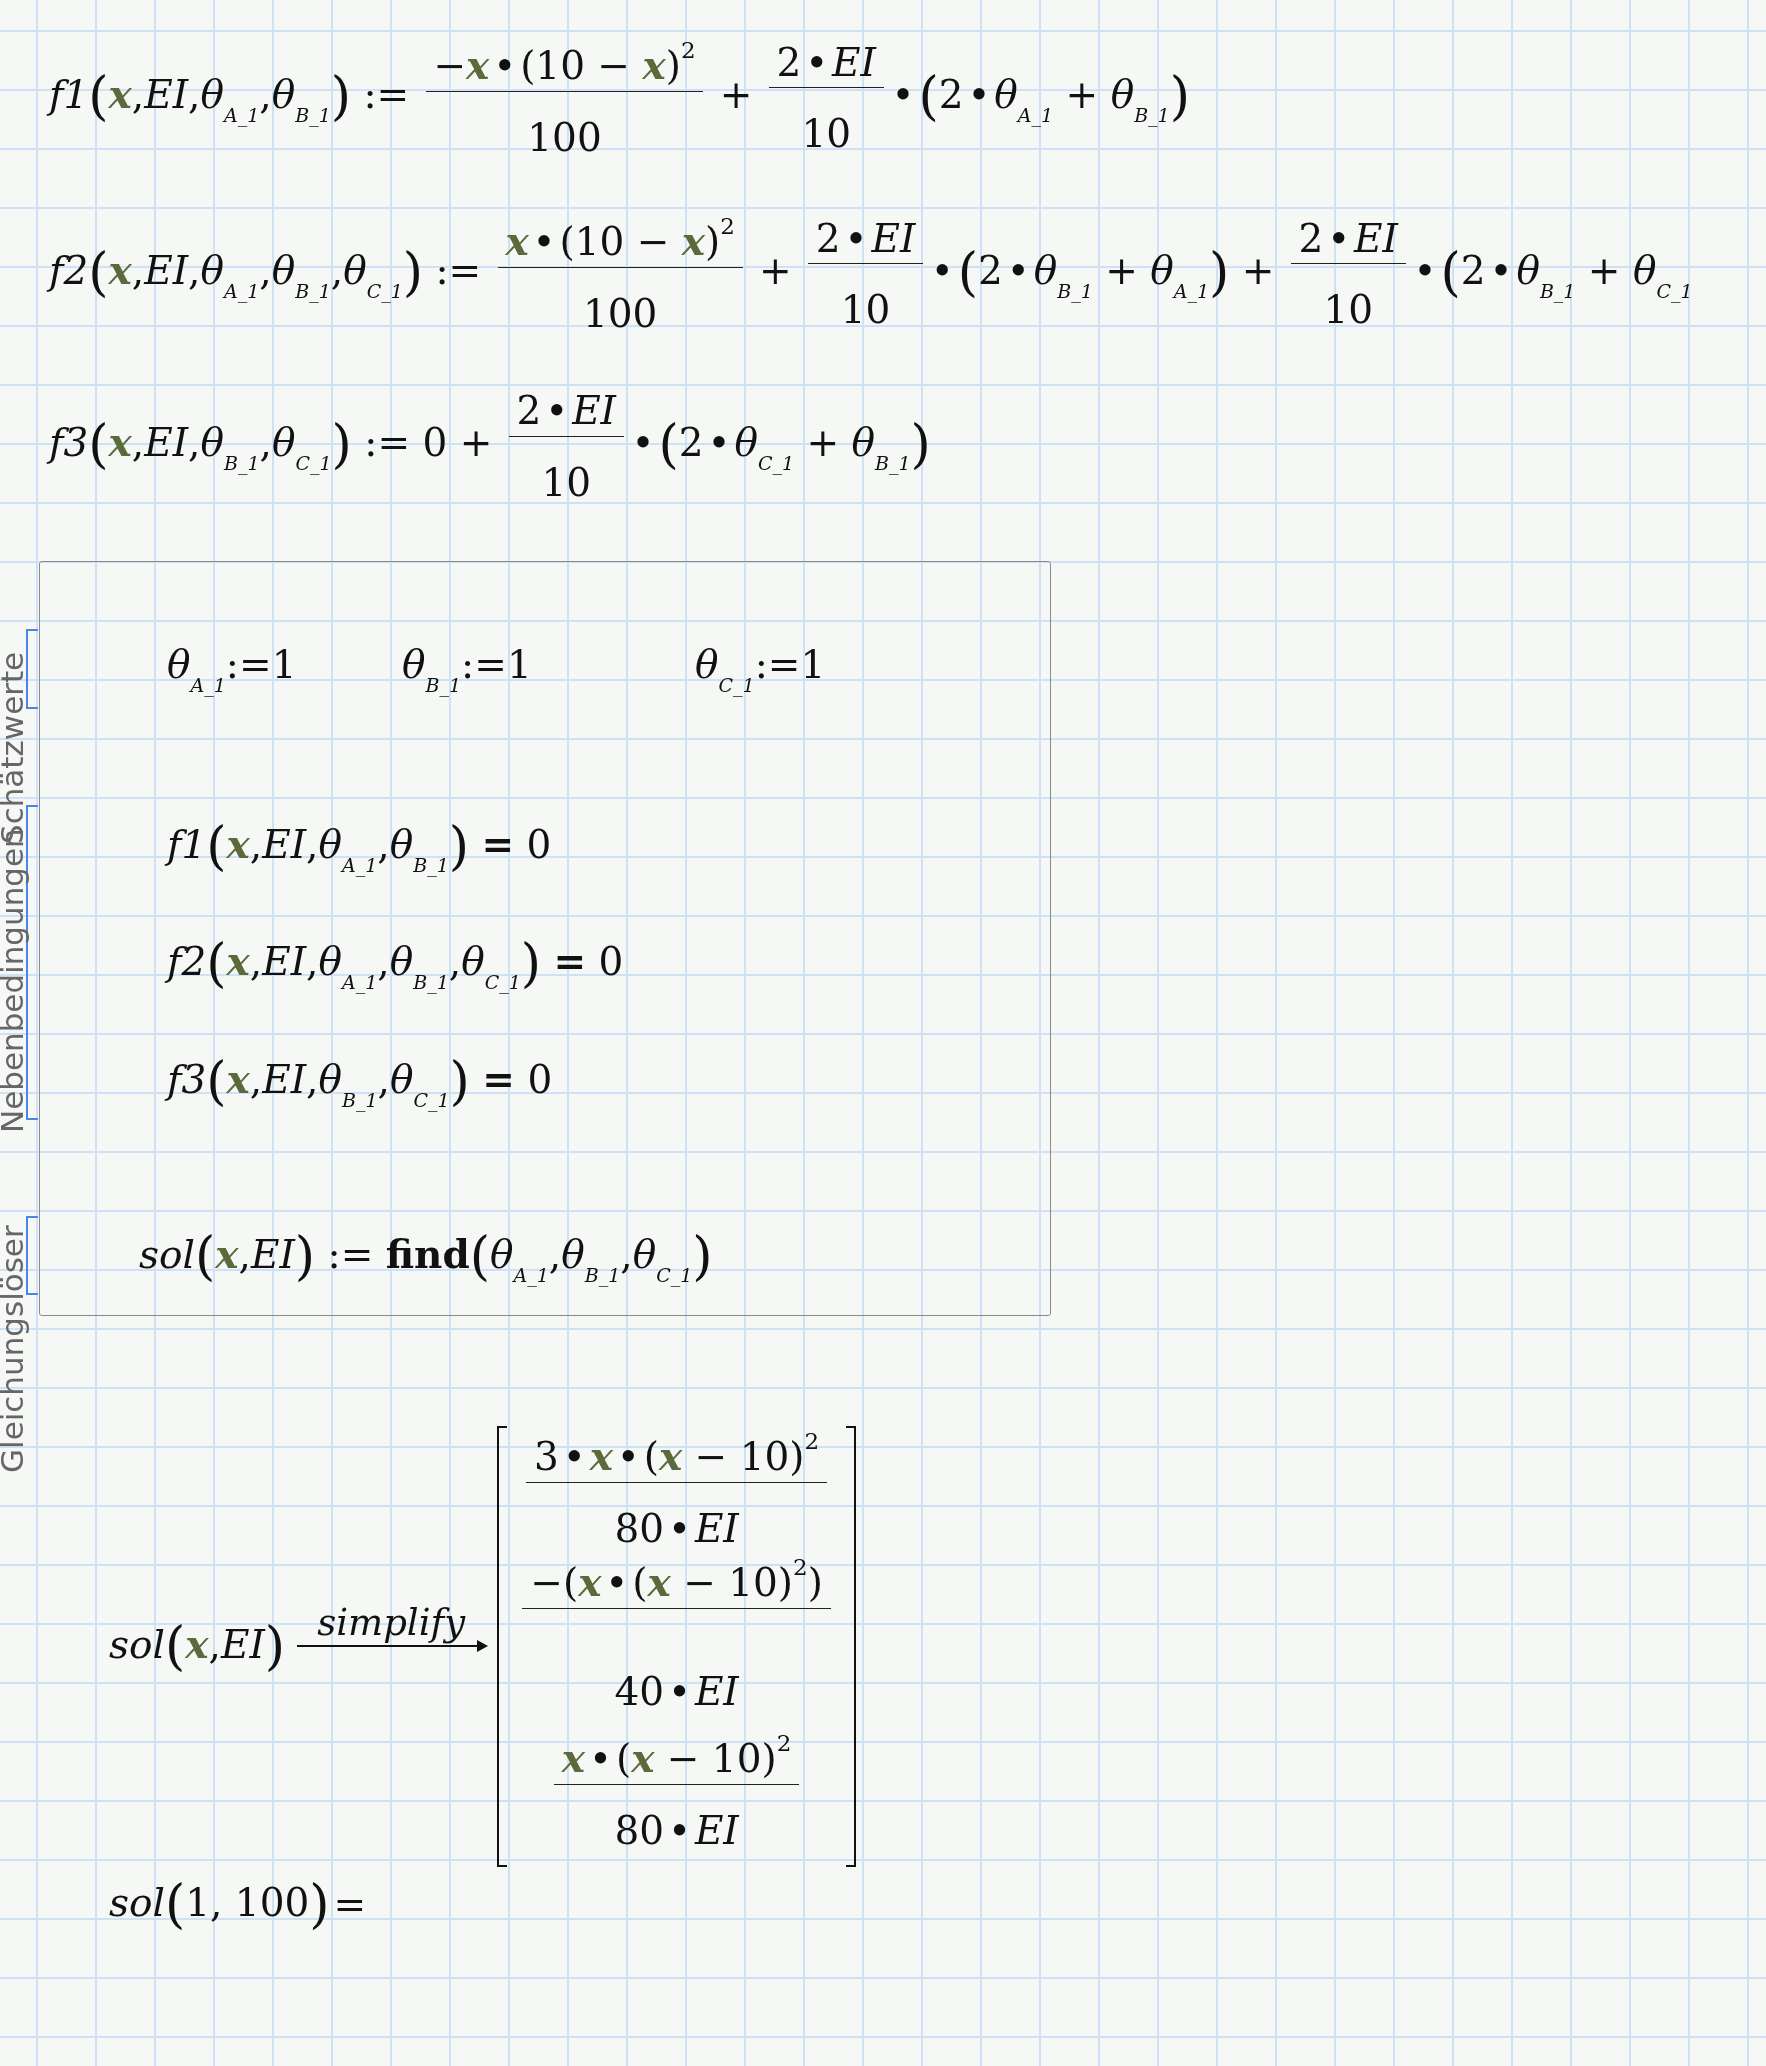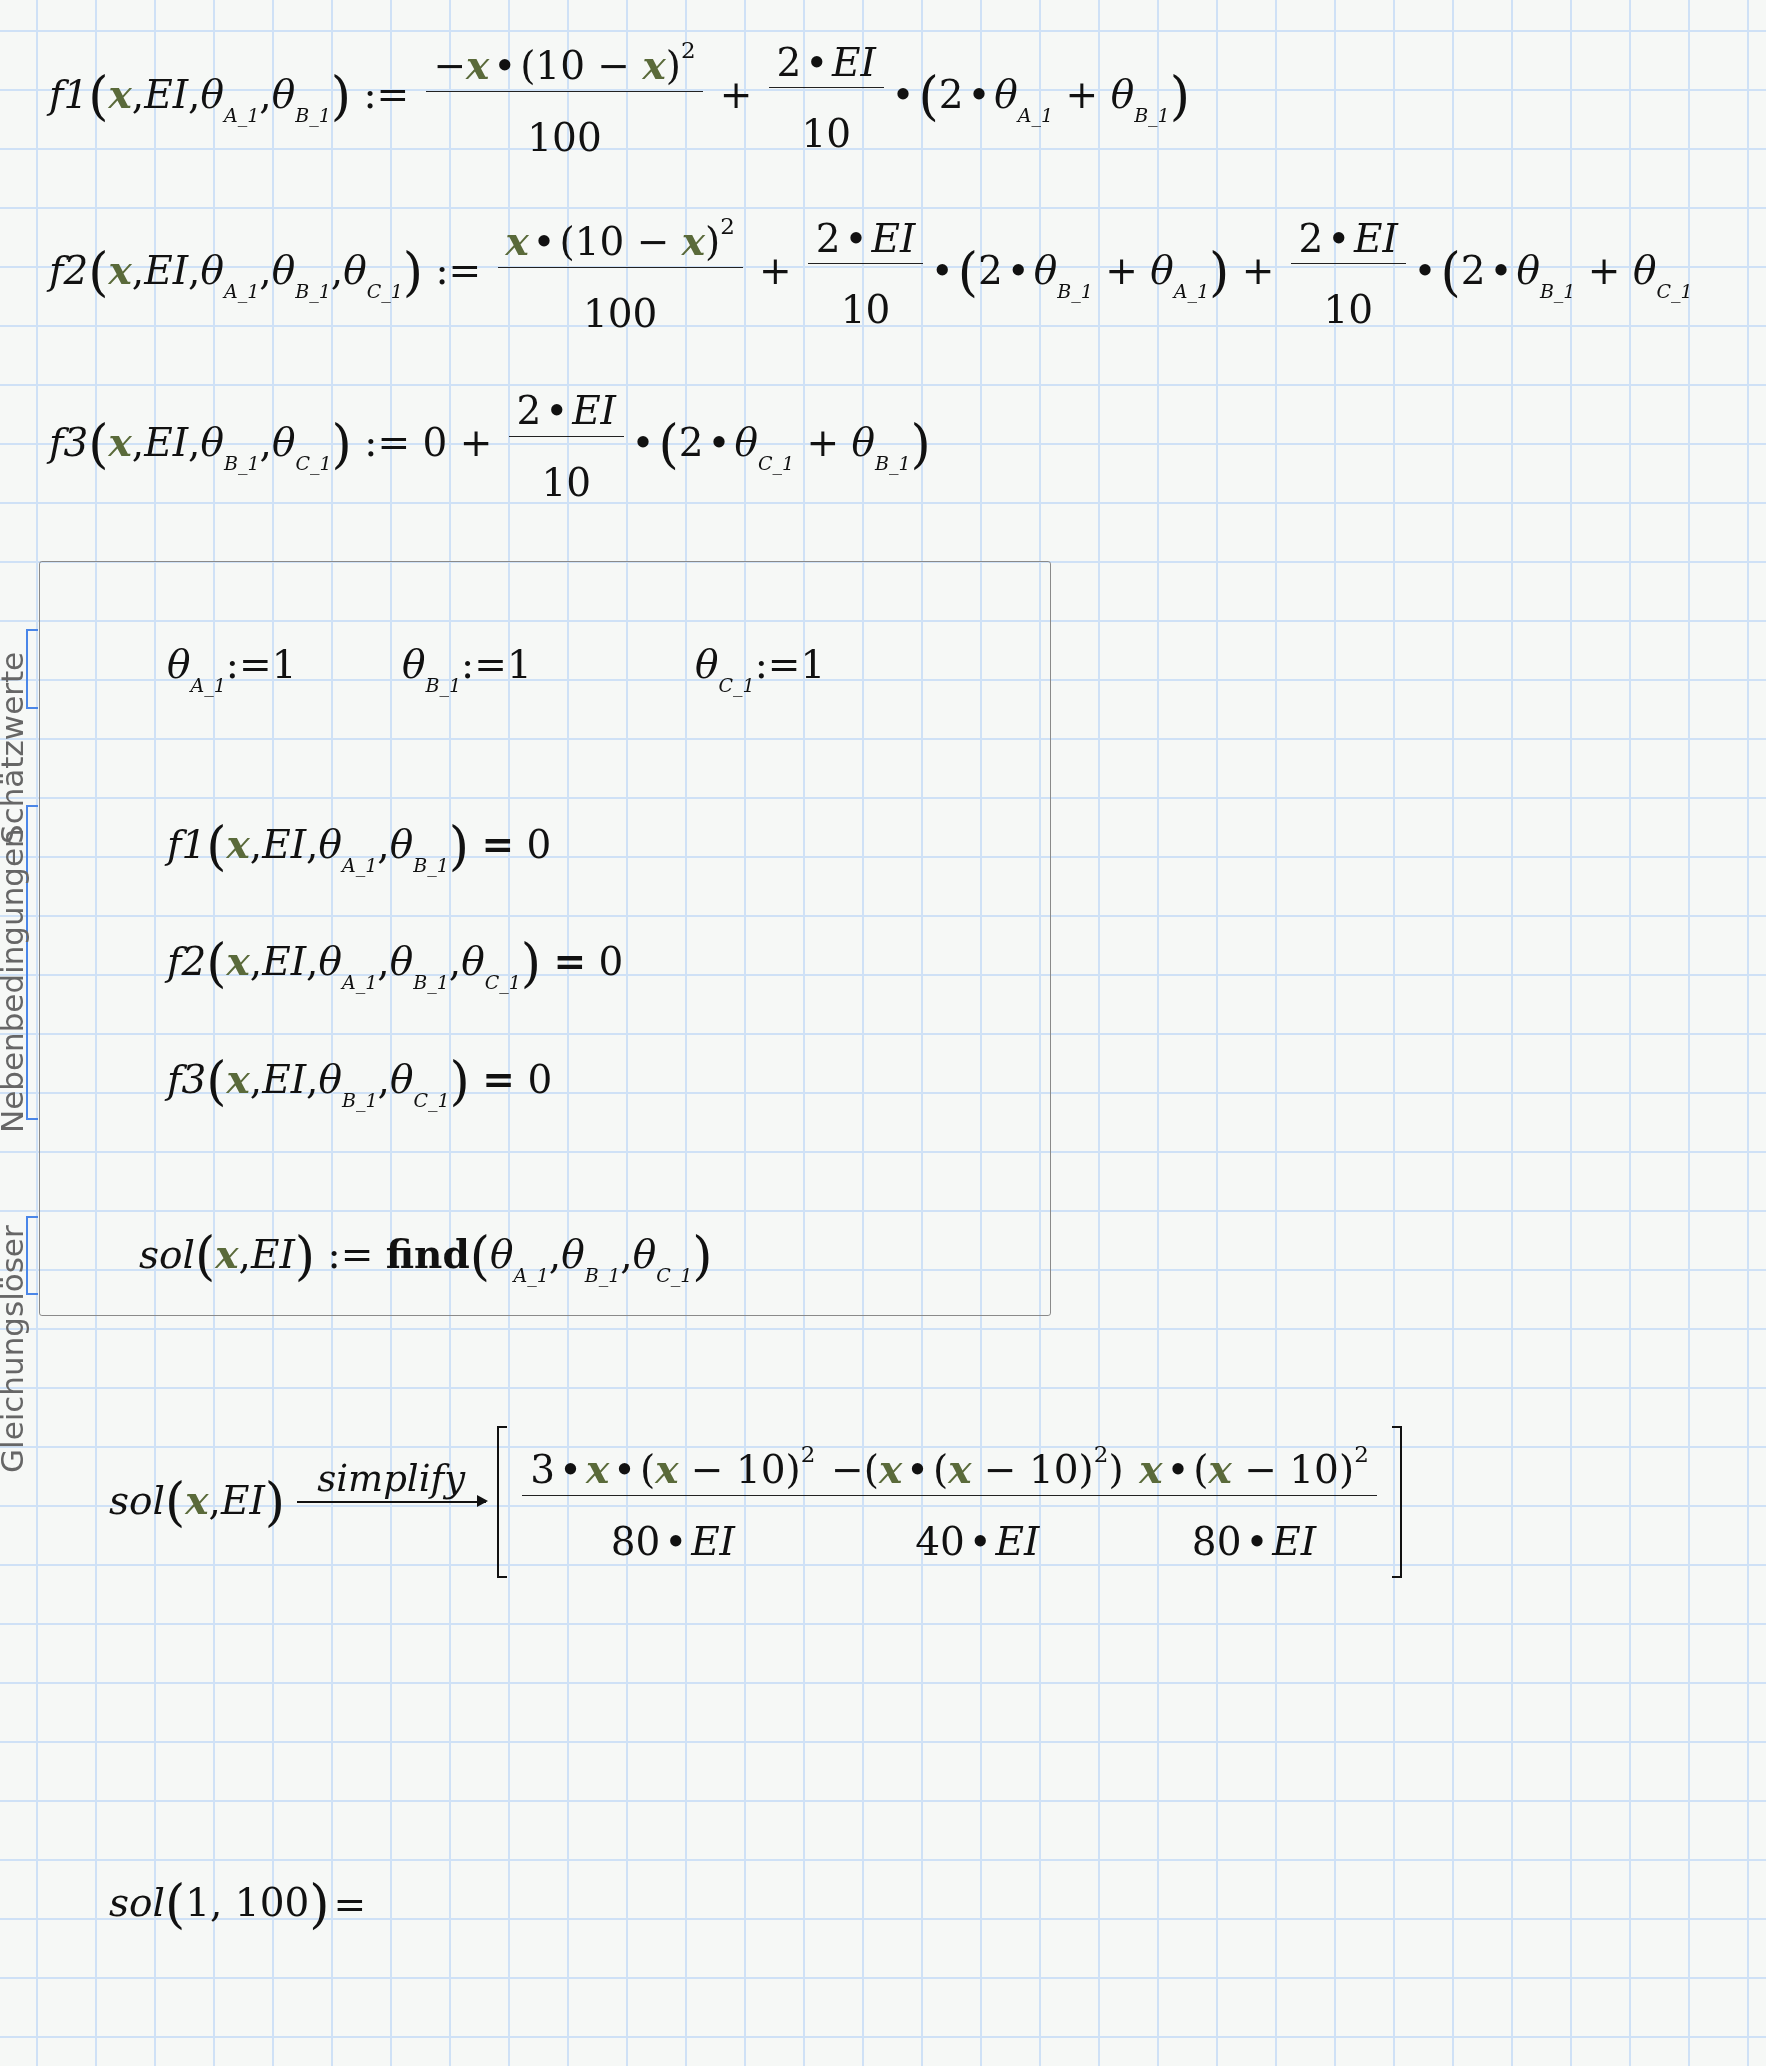--- a/index.html
+++ b/index.html
@@ -33,21 +33,21 @@
     position:absolute; left:26px; width:11.6px; border:2.9px solid #4a86e8; border-right:none; box-sizing:border-box;
   }
   .region-label {
     position:absolute; font-family:"DejaVu Sans","Liberation Sans",sans-serif;
     font-size:31px; color:#666; transform-origin:0 0; transform:rotate(-90deg); white-space:nowrap;
   }
   .matrix { display:inline-flex; vertical-align:middle; position:relative; }
   .mbr-l, .mbr-r { width:9.7px; border:2.9px solid #111; box-sizing:border-box; }
   .mbr-l { border-right:none; }
   .mbr-r { border-left:none; }
-  .mcol { display:flex; flex-direction:row; align-items:center; padding:0 15.5px; }
+  .mcol { display:flex; flex-direction:column; align-items:center; padding:0 15.5px; }
   .mcol-right { align-items:flex-end; }
   .arrow-op { display:inline-flex; flex-direction:column; align-items:center; vertical-align:middle; margin:0 11.6px; }
   .arrow-op .kw { font-style:italic; font-size:37px; padding-bottom:4px; }
   .arrow-line { width:189px; height:1.9px; background:#111; position:relative; }
   .arrow-line::after { content:""; position:absolute; right:-1.9px; top:-5.8px; border-left:11.6px solid #111; border-top:6.8px solid transparent; border-bottom:6.8px solid transparent; }
 </style>
 </head>
 <body>
 
 <div class="math" style="left:49px; top:39px;">
@@ -140,21 +140,21 @@
     <span class="arrow-line"></span>
     <span style="height:41px;"></span>
   </span>
   <span class="matrix">
     <span class="mbr-l"></span>
     <span class="mcol">
       <span class="frac" style="margin:3.9px 0;">
         <span class="num">3<span class="dot">•</span><span class="x">x</span><span class="dot">•</span>(<span class="x">x</span> − 10)<span class="sup">2</span></span>
         <span class="den">80<span class="dot">•</span><span class="i">EI</span></span>
       </span>
-      <span class="frac" style="margin:3.9px 0;">
+      <span class="frac" style="margin:3.9px 0;gap:37px;">
         <span class="num">−(<span class="x">x</span><span class="dot">•</span>(<span class="x">x</span> − 10)<span class="sup">2</span>)</span>
         <span class="den">40<span class="dot">•</span><span class="i">EI</span></span>
       </span>
       <span class="frac" style="margin:17px 0;">
         <span class="num"><span class="x">x</span><span class="dot">•</span>(<span class="x">x</span> − 10)<span class="sup">2</span></span>
         <span class="den">80<span class="dot">•</span><span class="i">EI</span></span>
       </span>
     </span>
     <span class="mbr-r"></span>
   </span>

